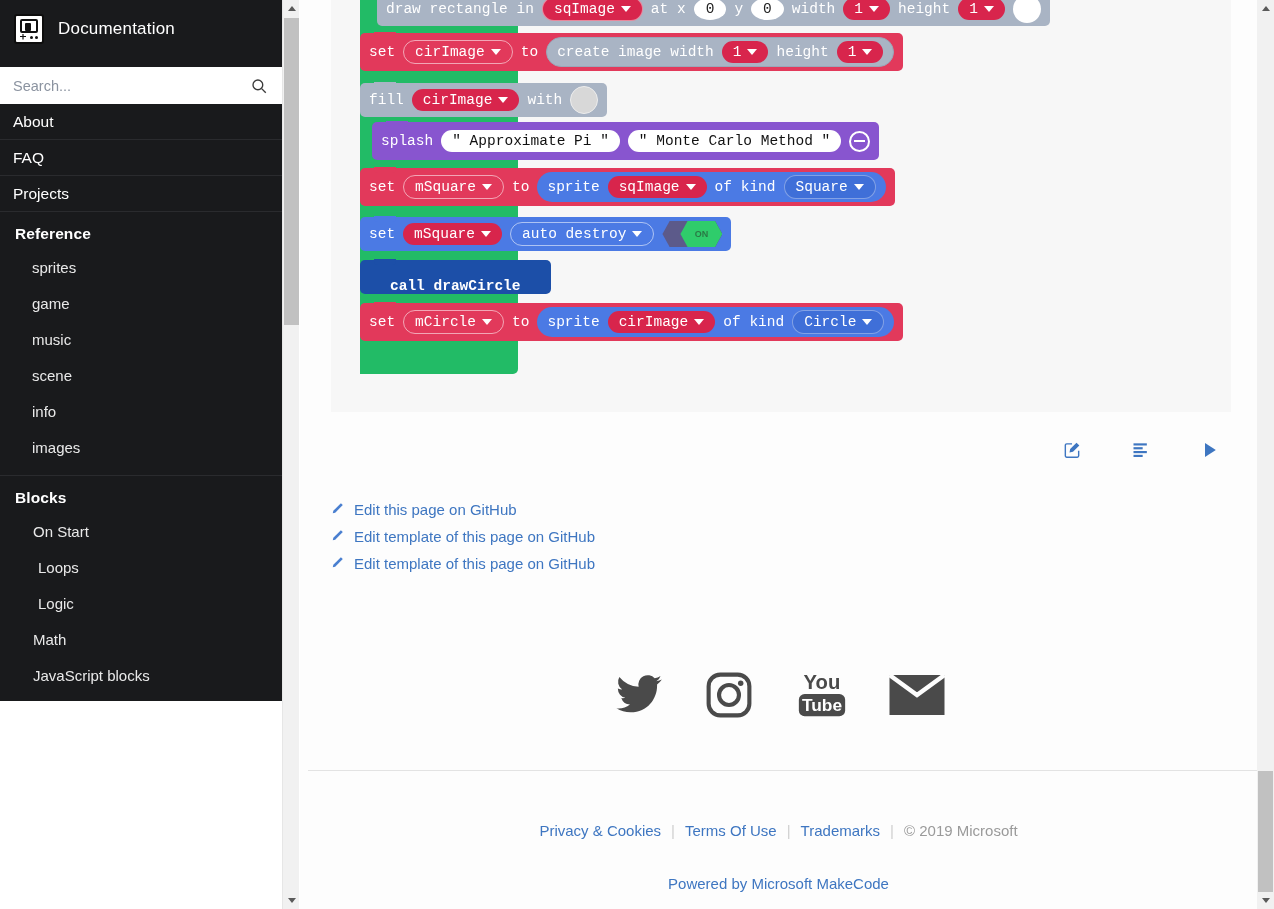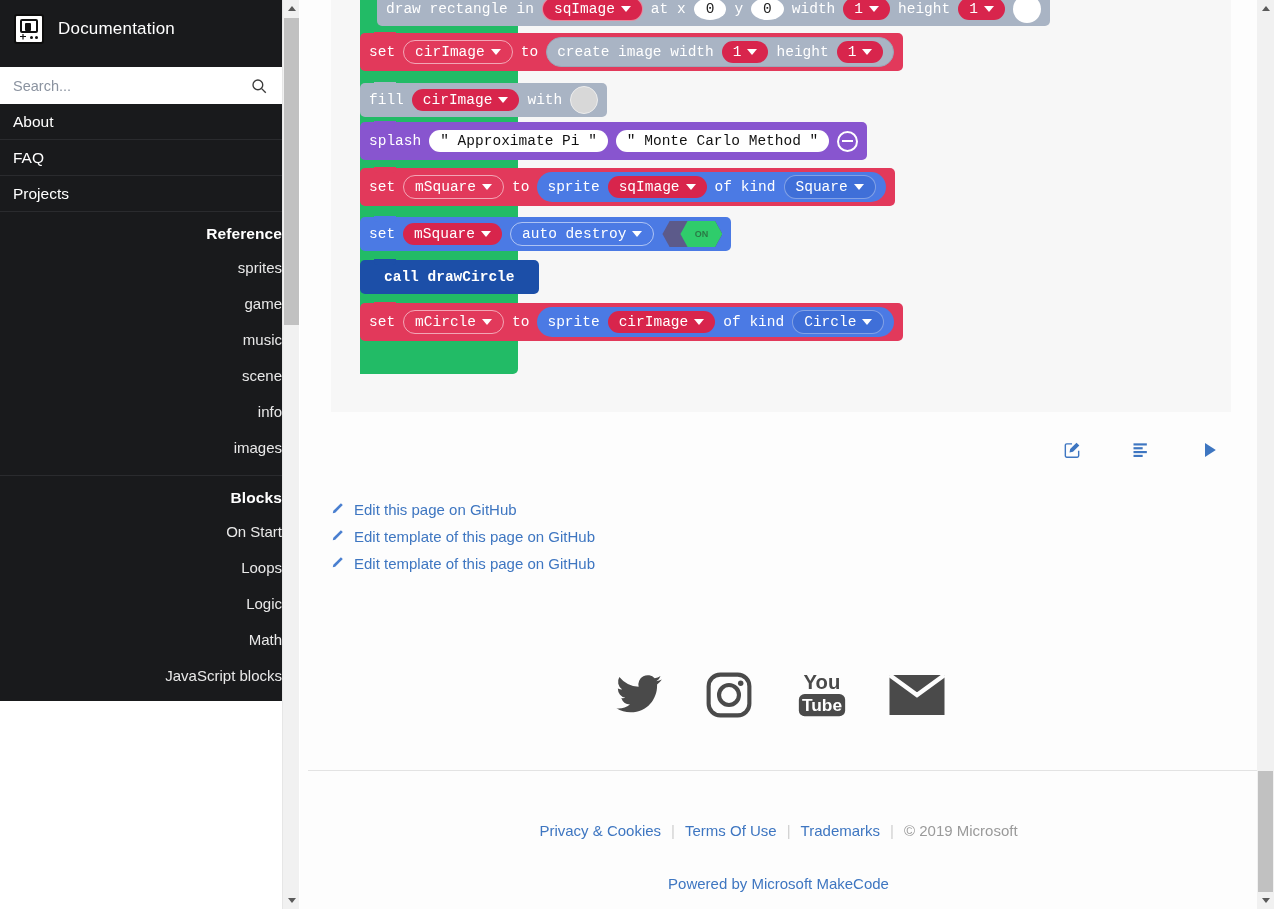--- a/index.html
+++ b/index.html
@@ -56,21 +56,21 @@
   }
   .search-input::placeholder { color: #8b93a0; }
   .search-icon { width: 18px; height: 18px; flex: none; color:#3a3a3a;}
 
   .nav-item {
     display: block; color: #ffffff; text-decoration: none;
     font-size: 15.5px; line-height: 36px; height: 36px;
     padding-left: 13px; border-bottom: 1px solid #2a2b2e;
     white-space: nowrap; overflow: hidden;
   }
-  .nav-group { padding: 9px 0 9px 0; border-bottom: 1px solid #2a2b2e; text-align: right; }
+  .nav-group { padding: 9px 0 9px 0; border-bottom: 1px solid #2a2b2e; }
   .nav-head {
     color: #ffffff; font-size: 15.5px; font-weight: bold;
     padding: 4px 0 7px 15px; letter-spacing: .1px;
   }
   .nav-sub {
     display: block; color: #e9e9e9; text-decoration: none;
     font-size: 15px; padding-left: 32px; line-height: 36px; height: 36px;
   }
   .nav-sub.lvl2 { padding-left: 38px; }
   .nav-sub.lvl1b { padding-left: 33px; }
@@ -133,21 +133,21 @@
     font-size: 14.5px; color: #ffffff;
     padding: 0 9px; gap: 8px; white-space: nowrap;
   }
   .blk.tall { height: 38px; }
   .blk .notch-top {
     position:absolute; left:14px; top:-1px; width:22px; height:6px;
     background: inherit; border-radius: 0 0 4px 4px;
   }
   .c-red    { background: #e2395b; }
   .c-gray   { background: #a9b4c4; }
-  .c-purple { background: #8855cf; }
+  .c-purple { background: #8855cf; margin-left: 12px; }
   .c-blue   { background: #4b7ae4; }
   .c-navy   { background: #1c4fa8; }
 
   .field {
     display: inline-flex; align-items: center; gap: 6px;
     border-radius: 16px; padding: 3px 11px;
     font-family: "Liberation Mono", monospace; font-size: 14.5px;
   }
   .f-var   { background: #d8254c; color: #fff; border: 1px solid rgba(255,255,255,.45); }
   .f-var-plain { background: #d8254c; color: #fff; }
@@ -398,21 +398,21 @@
           </span>
           <span class="field f-outline">
             <span>auto destroy</span>
             <i class="caret"></i>
           </span>
           <span class="toggle-hex">
             <span class="on">ON</span>
           </span>
         </div>
 
-        <div class="blk c-navy" style="left:29px; top:266px; padding:0 24px;">
+        <div class="blk c-navy" style="left:29px; top:266px; padding:0 30px;align-items:flex-end;">
           <span class="notch-top"></span>
           <span style="font-weight:bold">call drawCircle</span>
         </div>
 
         <div class="blk c-red tall" style="left:29px; top:309px;">
           <span class="notch-top"></span>
           <span>set</span>
           <span class="field f-outline">
             <span>mCircle</span>
             <i class="caret"></i>

